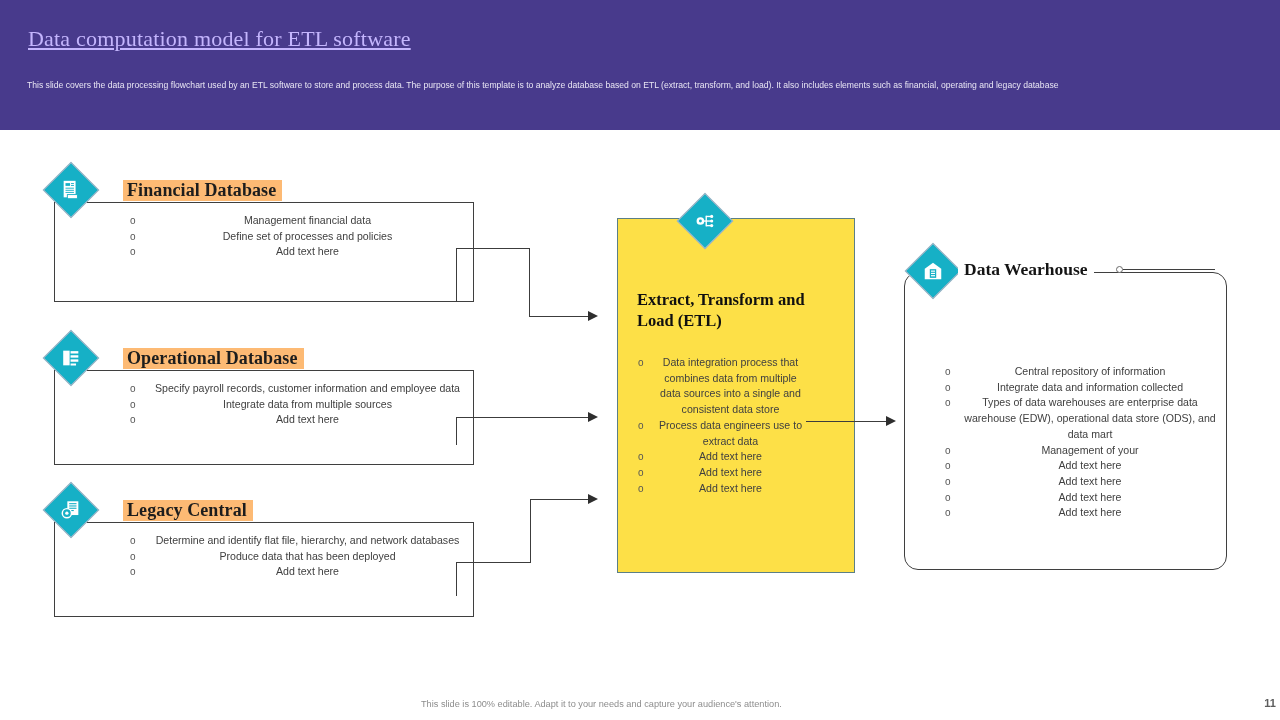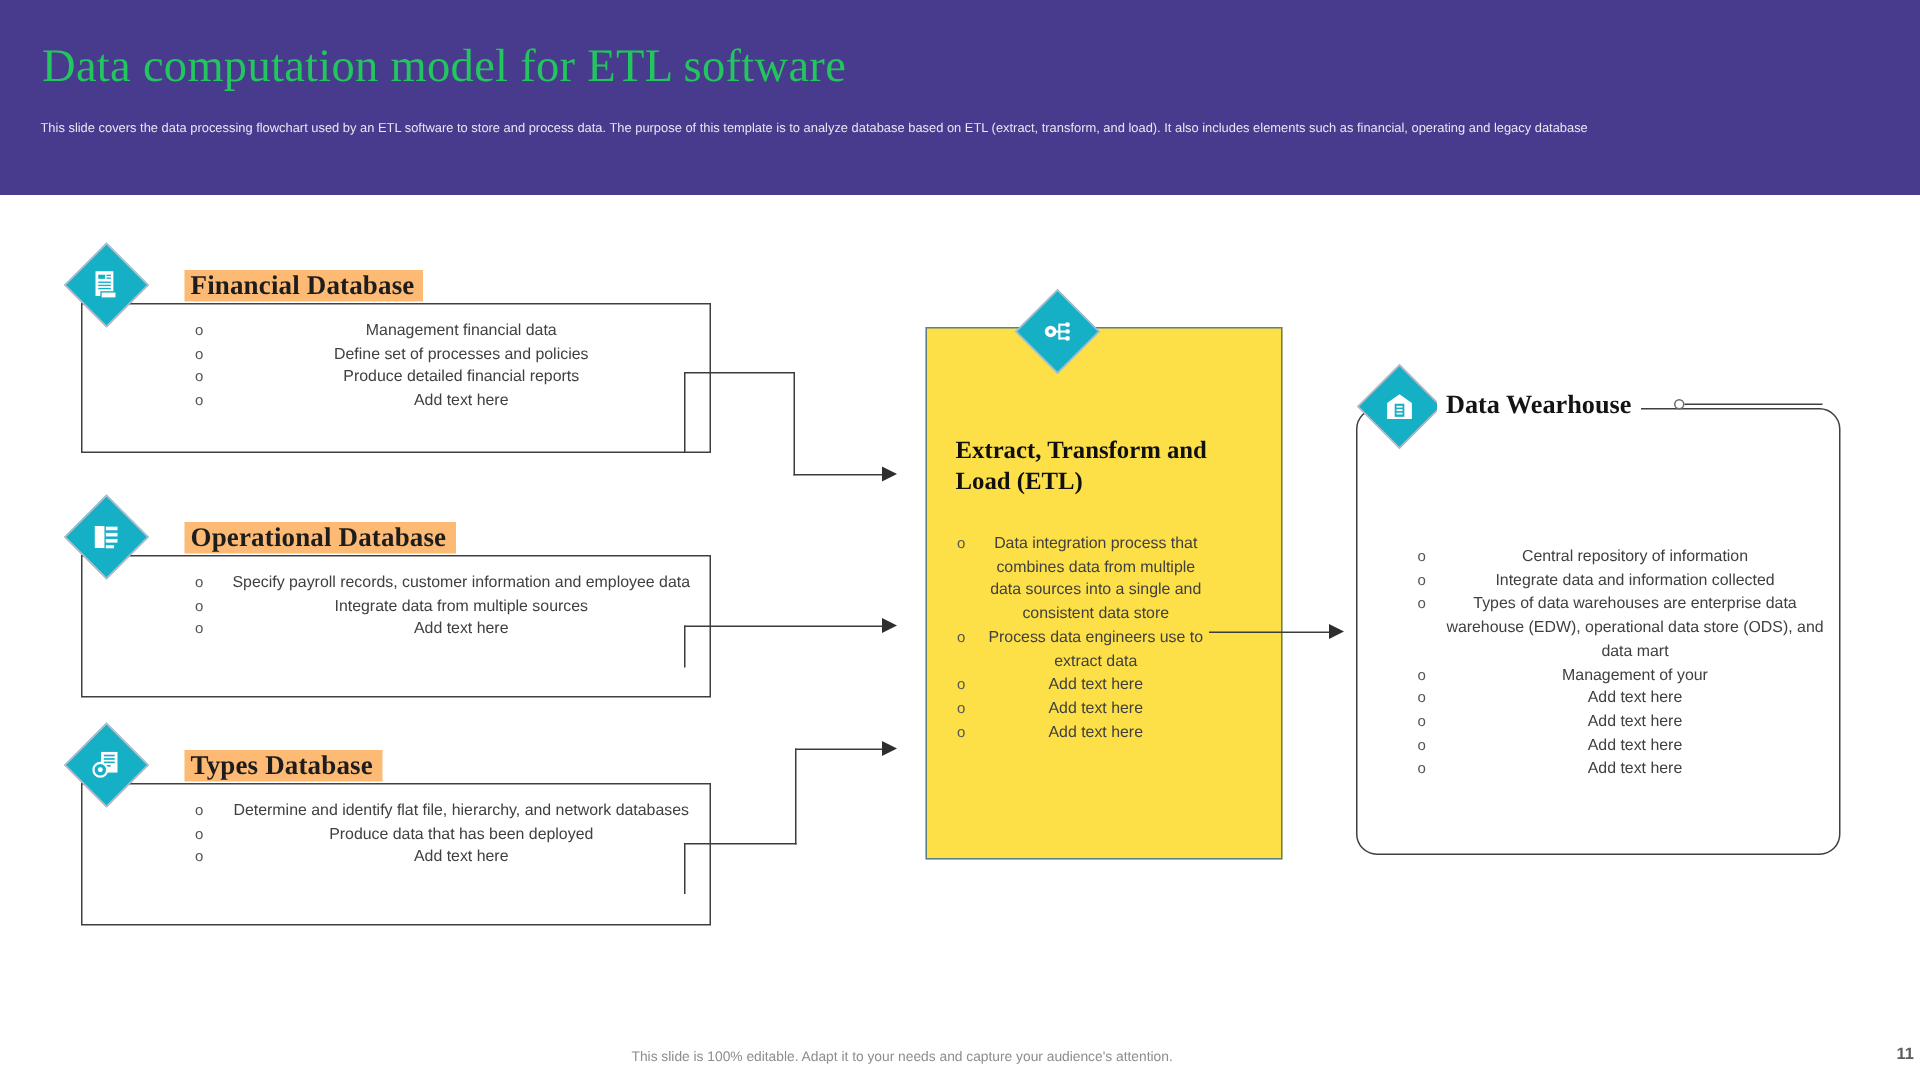--- a/index.html
+++ b/index.html
@@ -12,22 +12,22 @@
   #slide { position: relative; width: 1280px; height: 720px; background: #fff; }
 
   
   .header {
     position: absolute; left: 0; top: 0; width: 1280px; height: 130px;
     background: #483a8c;
   }
   .header-title {
     position: absolute; left: 28px; top: 26px;
     font-family: "Liberation Serif", serif;
-    font-size: 31px; font-weight: 400; color: #22c55e;
-    letter-spacing: 0.2px; white-space: nowrap;
+    font-size: 22px; font-weight: 400; color: #c4b5fd;
+    letter-spacing: 0.2px; white-space: nowrap; text-decoration: underline;
   }
   .header-sub {
     position: absolute; left: 27px; top: 79px; width: 1215px;
     font-size: 8.6px; line-height: 12px; color: #e9e6f4; font-weight: 400;
   }
 
   
   .src-card { position: absolute; }
   .src-box {
     position: absolute; left: 0; top: 22px; width: 420px; height: 100px;
@@ -153,21 +153,20 @@
           <rect x="6" y="11.8" width="9.2" height="1" fill="#16b0c6"></rect>
           <rect x="6" y="14.1" width="9.2" height="1" fill="#16b0c6"></rect>
           <rect x="8" y="17" width="11" height="4.5" fill="#ffffff" stroke="#16b0c6" stroke-width="1"></rect>
         </svg>
       </span>
     </div>
     <div class="src-title">Financial Database</div>
     <ul class="blist src-list">
       <li>Management  financial  data</li>
       <li>Define  set of processes  and  policies</li>
-      <li>Produce  detailed financial  reports</li>
       <li>Add text here</li>
     </ul>
   </div>
 
   <div class="src-card" style="left:54px; top:348px;">
     <div class="src-box tall"></div>
     <div class="diamond" style="left:-3px; top:-10px;">
       <span class="glyph">
         <svg width="22" height="22" viewBox="0 0 24 24">
           <rect x="3.5" y="4" width="7" height="16" fill="#ffffff"></rect>
@@ -194,21 +193,21 @@
           <rect x="8" y="2.5" width="12" height="15" fill="#ffffff"></rect>
           <rect x="10" y="4.5" width="8" height="1.2" fill="#16b0c6"></rect>
           <rect x="10" y="7" width="8" height="1.2" fill="#16b0c6"></rect>
           <rect x="10" y="9.5" width="8" height="1.2" fill="#16b0c6"></rect>
           <rect x="10" y="12" width="5" height="1.2" fill="#16b0c6"></rect>
           <circle cx="7.5" cy="15.5" r="5" fill="#16b0c6" stroke="#ffffff" stroke-width="1.6"></circle>
           <circle cx="7.5" cy="15.5" r="1.8" fill="#ffffff"></circle>
         </svg>
       </span>
     </div>
-    <div class="src-title">Types Database</div>
+    <div class="src-title">Legacy Central</div>
     <ul class="blist src-list">
       <li>Determine  and  identify flat file, hierarchy,  and network databases</li>
       <li>Produce  data that  has  been  deployed</li>
       <li>Add text here</li>
     </ul>
   </div>
 
   <div>
     <div class="ln lnh" style="left:456px; top:248px; width:74px;"></div>
     <div class="ln lnv" style="left:456px; top:248px; height:54px;"></div>

